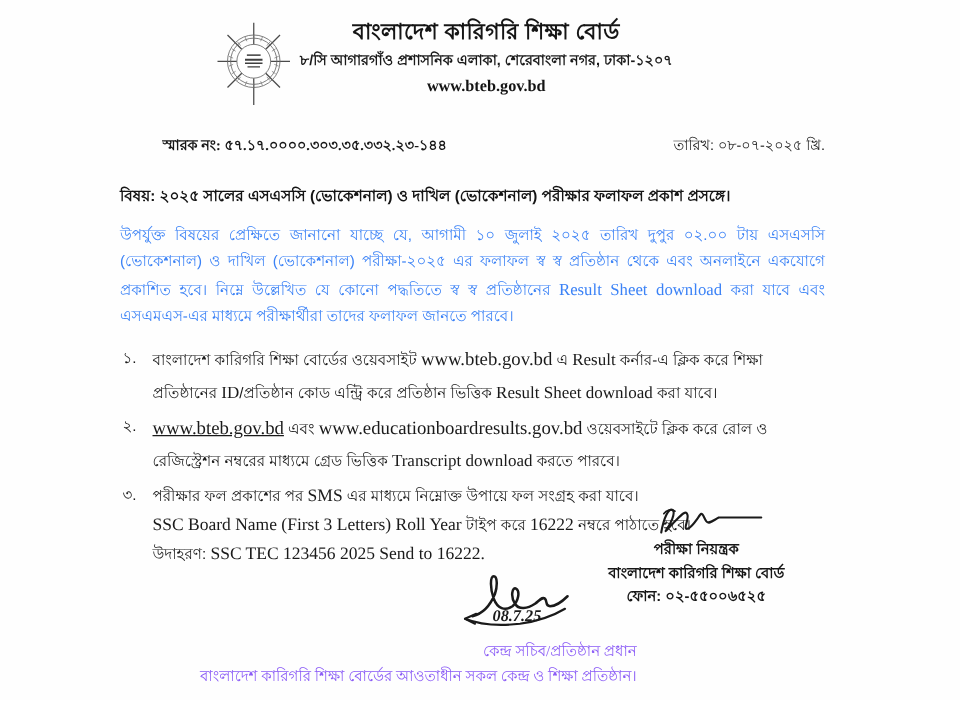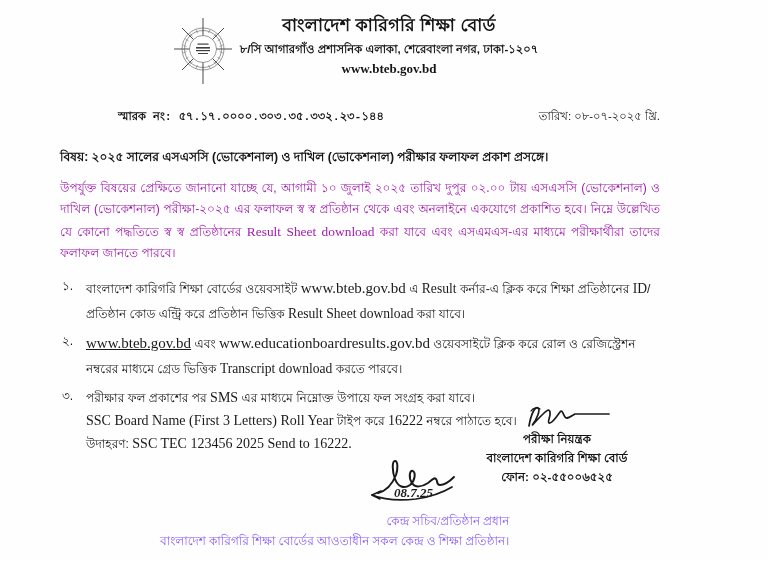--- a/index.html
+++ b/index.html
@@ -69,56 +69,57 @@
 
   
   .memo-row {
     position: relative;
     margin: 16px 0 0 0;
     height: 20px;
     padding: 0 108px 0 118px;
   }
   .memo-no {
     position: absolute;
-    left: 118px;
+    left: 130px;
     top: 0;
-    font-family: Liberation Mono, monospace;
+    font-family: Liberation Serif, serif;
     font-size: 11.5px;
     font-weight: bold;
     color: #161616;
   }
   .memo-date {
     position: absolute;
     right: 108px;
     top: 0;
     font-family: "Liberation Sans", "DejaVu Sans", sans-serif;
     font-size: 11.5px;
     font-weight: normal;
     color: #161616;
   }
 
   
   .content {
     padding: 0 108px 0 60px;
+    margin-left: 36px;
   }
   .subject {
     margin-top: 20px;
     font-family: "Liberation Sans", "DejaVu Sans", sans-serif;
     font-size: 12.2px;
     font-weight: bold;
     line-height: 1.5;
     color: #141414;
   }
   .para {
     margin-top: 12px;
     font-family: "Liberation Sans", "DejaVu Sans", sans-serif;
     font-size: 12.1px;
     line-height: 1.72;
     text-align: justify;
-    color: #a21caf;
+    color: #3b82f6;
   }
   .para .lat {
     font-family: "Liberation Serif", "DejaVu Serif", serif;
     font-size: 13.4px;
   }
 
   
   .list {
     margin-top: 12px;
     padding-left: 26px;

